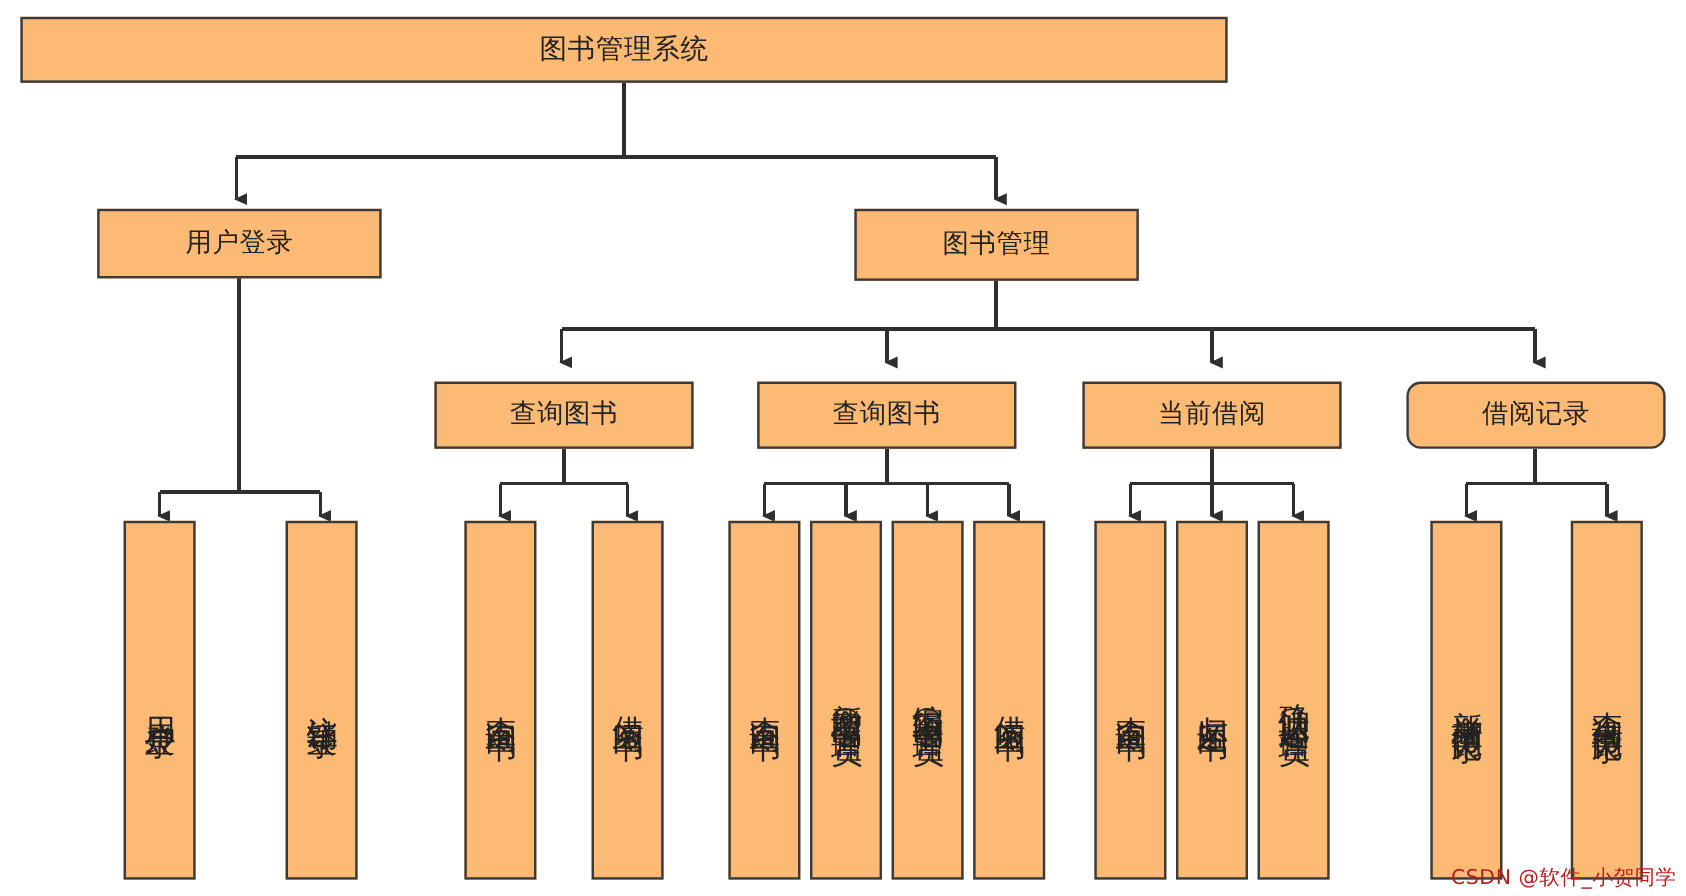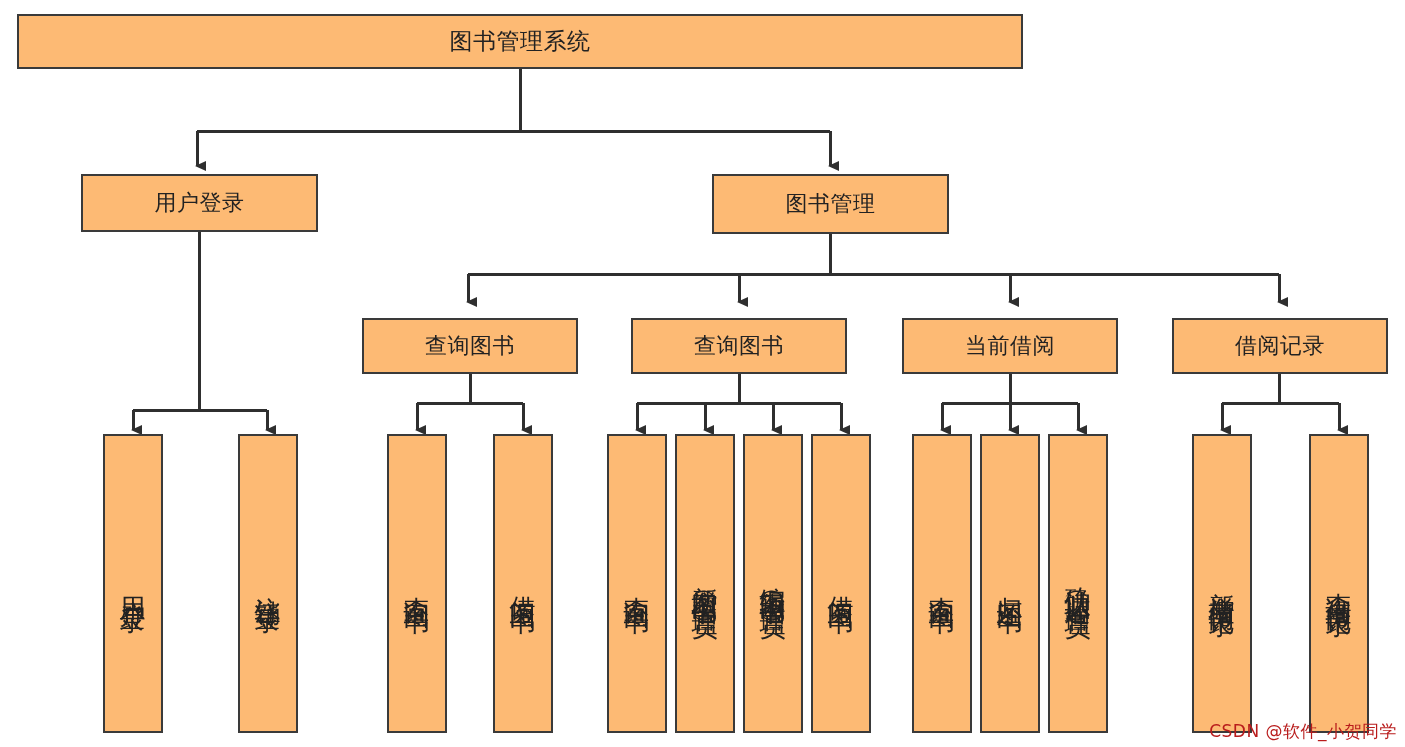--- a/index.html
+++ b/index.html
@@ -139,21 +139,21 @@
   </div>
 
   <div class="node lvl2" style="left:631px;top:318px;width:216px;height:56px;">
     <span class="lbl">查询图书</span>
   </div>
 
   <div class="node lvl2" style="left:902px;top:318px;width:216px;height:56px;">
     <span class="lbl">当前借阅</span>
   </div>
 
-  <div class="node lvl2" style="left:1172px;top:318px;width:216px;height:56px;">
+  <div class="node lvl2" style="left:1172px;top:318px;width:216px;height:56px;border-radius:12px;">
     <span class="lbl">借阅记录</span>
   </div>
 
   <div class="node leaf" style="left:103px;top:434px;width:60px;height:299px;">
     <span class="lbl">用户登录</span>
   </div>
 
   <div class="node leaf" style="left:238px;top:434px;width:60px;height:299px;">
     <span class="lbl">注销登录</span>
   </div>

